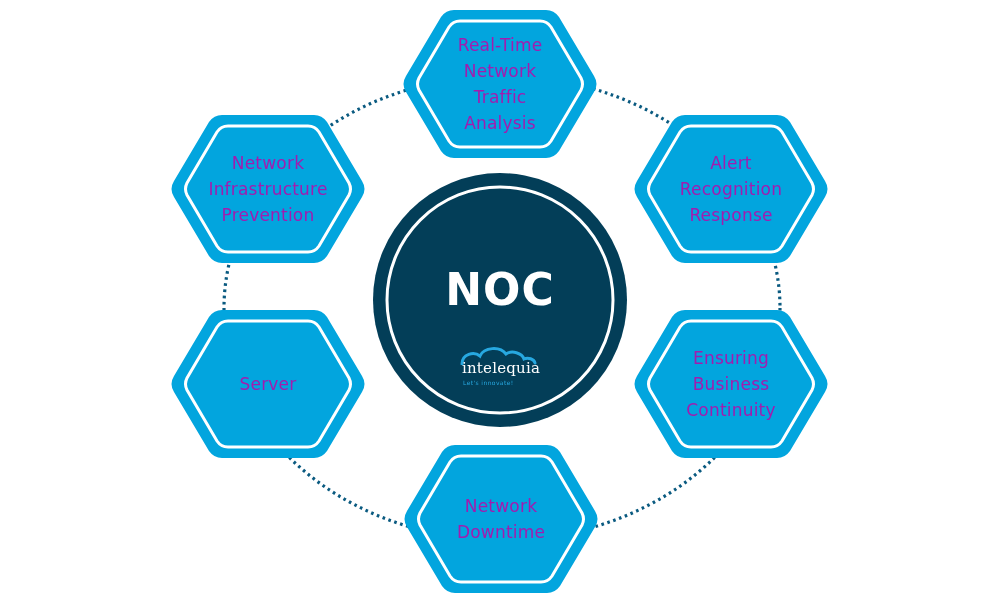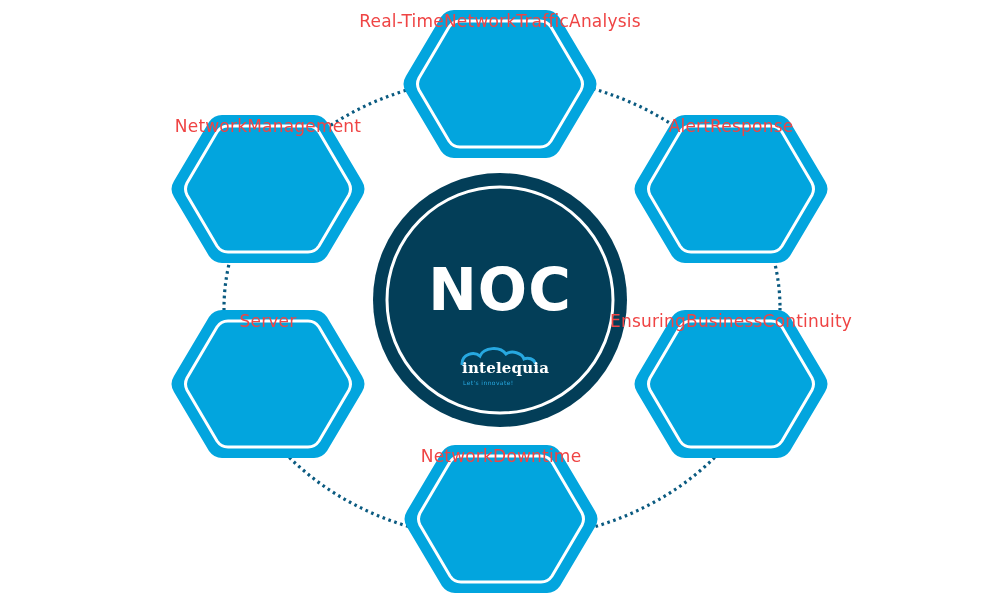--- a/index.html
+++ b/index.html
@@ -1,26 +1,26 @@
 <!DOCTYPE html>
 <html><head>
   <meta charset="utf-8">
   <style>
     html, body { margin: 0; padding: 0; background: #ffffff; }
     body { width: 1000px; height: 600px; position: relative; overflow: hidden; font-family: "DejaVu Sans", "Liberation Sans", sans-serif; }
     #diagram { position: absolute; left: 0; top: 0; width: 1000px; height: 600px; }
     .hex { position: absolute; width: 196px; height: 152px; }
     .hex svg { position: absolute; left: 0; top: 0; width: 196px; height: 152px; }
-    .hex-label { position: absolute; left: 30px; right: 30px; top: 0; bottom: 0; display: flex; flex-direction: row; justify-content: center; color: #ef4444; text-align: center; font-size: 17px; line-height: 26px; letter-spacing: 0.2px; }
+    .hex-label { position: absolute; left: 30px; right: 30px; top: 0; bottom: 0; display: flex; flex-direction: column; align-items: center; justify-content: center; color: #a21caf; text-align: center; font-size: 17px; line-height: 26px; letter-spacing: 0.2px; }
     .hex-label span { display: block; white-space: nowrap; }
     .center { position: absolute; left: 373px; top: 173px; width: 254px; height: 254px; }
     .center svg { position: absolute; left: 0; top: 0; }
-    .noc-title { position: absolute; left: 0; right: 0; top: 82px; text-align: center; color: #ffffff; font-family: "DejaVu Sans", sans-serif; font-weight: bold; font-size: 58px; letter-spacing: 1px; line-height: 70px; }
+    .noc-title { position: absolute; left: 0; right: 0; top: 82px; text-align: center; color: #ffffff; font-family: "DejaVu Sans", sans-serif; font-weight: bold; font-size: 44px; letter-spacing: 1px; line-height: 70px; }
     .logo { position: absolute; left: 67px; top: 172px; width: 120px; height: 50px; }
-    .logo-text { position: absolute; left: 22px; top: 14px; color: #ffffff; font-family: "DejaVu Serif", serif; font-weight: bold; font-size: 15px; letter-spacing: 0.2px; }
+    .logo-text { position: absolute; left: 22px; top: 14px; color: #ffffff; font-family: "DejaVu Serif", serif; font-weight: normal; font-size: 15px; letter-spacing: 0.2px; }
     .logo-tag { position: absolute; left: 23px; top: 34px; color: #27a8e0; font-family: "DejaVu Sans", sans-serif; font-size: 6px; letter-spacing: 0.4px; }
   </style>
 </head>
 <body>
 
 <div id="diagram">
 
   <svg width="1000" height="600" style="position:absolute;left:0;top:0;">
     <ellipse cx="502" cy="308" rx="278" ry="232" fill="none" stroke="#0a5a80" stroke-width="3.2" stroke-dasharray="2.6 3.6"></ellipse>
   </svg>
@@ -53,20 +53,21 @@
     </div>
   </div>
 
   <div class="hex" style="left:633px;top:113px;">
     <svg viewBox="0 0 196 152">
       <path d="M52 2 H144 Q152 2 157 9 L192 68 Q197 76 192 84 L157 143 Q152 150 144 150 H52 Q44 150 39 143 L4 84 Q-1 76 4 68 L39 9 Q44 2 52 2 Z" fill="#02a5de"></path>
       <path d="M58 13 H138 Q145 13 149 19 L179 70 Q182 76 179 82 L149 133 Q145 139 138 139 H58 Q51 139 47 133 L17 82 Q14 76 17 70 L47 19 Q51 13 58 13 Z" fill="none" stroke="#ffffff" stroke-width="3"></path>
     </svg>
     <div class="hex-label">
       <span>Alert</span>
+      <span>Recognition</span>
       <span>Response</span>
     </div>
   </div>
 
   <div class="hex" style="left:633px;top:308px;text-decoration:underline;">
     <svg viewBox="0 0 196 152">
       <path d="M52 2 H144 Q152 2 157 9 L192 68 Q197 76 192 84 L157 143 Q152 150 144 150 H52 Q44 150 39 143 L4 84 Q-1 76 4 68 L39 9 Q44 2 52 2 Z" fill="#02a5de"></path>
       <path d="M58 13 H138 Q145 13 149 19 L179 70 Q182 76 179 82 L149 133 Q145 139 138 139 H58 Q51 139 47 133 L17 82 Q14 76 17 70 L47 19 Q51 13 58 13 Z" fill="none" stroke="#ffffff" stroke-width="3"></path>
     </svg>
     <div class="hex-label">
@@ -97,17 +98,18 @@
     </div>
   </div>
 
   <div class="hex" style="left:170px;top:113px;">
     <svg viewBox="0 0 196 152">
       <path d="M52 2 H144 Q152 2 157 9 L192 68 Q197 76 192 84 L157 143 Q152 150 144 150 H52 Q44 150 39 143 L4 84 Q-1 76 4 68 L39 9 Q44 2 52 2 Z" fill="#02a5de"></path>
       <path d="M58 13 H138 Q145 13 149 19 L179 70 Q182 76 179 82 L149 133 Q145 139 138 139 H58 Q51 139 47 133 L17 82 Q14 76 17 70 L47 19 Q51 13 58 13 Z" fill="none" stroke="#ffffff" stroke-width="3"></path>
     </svg>
     <div class="hex-label">
       <span>Network</span>
-      <span>Management</span>
+      <span>Infrastructure</span>
+      <span>Prevention</span>
     </div>
   </div>
 
 </div>
 
 </body></html>

